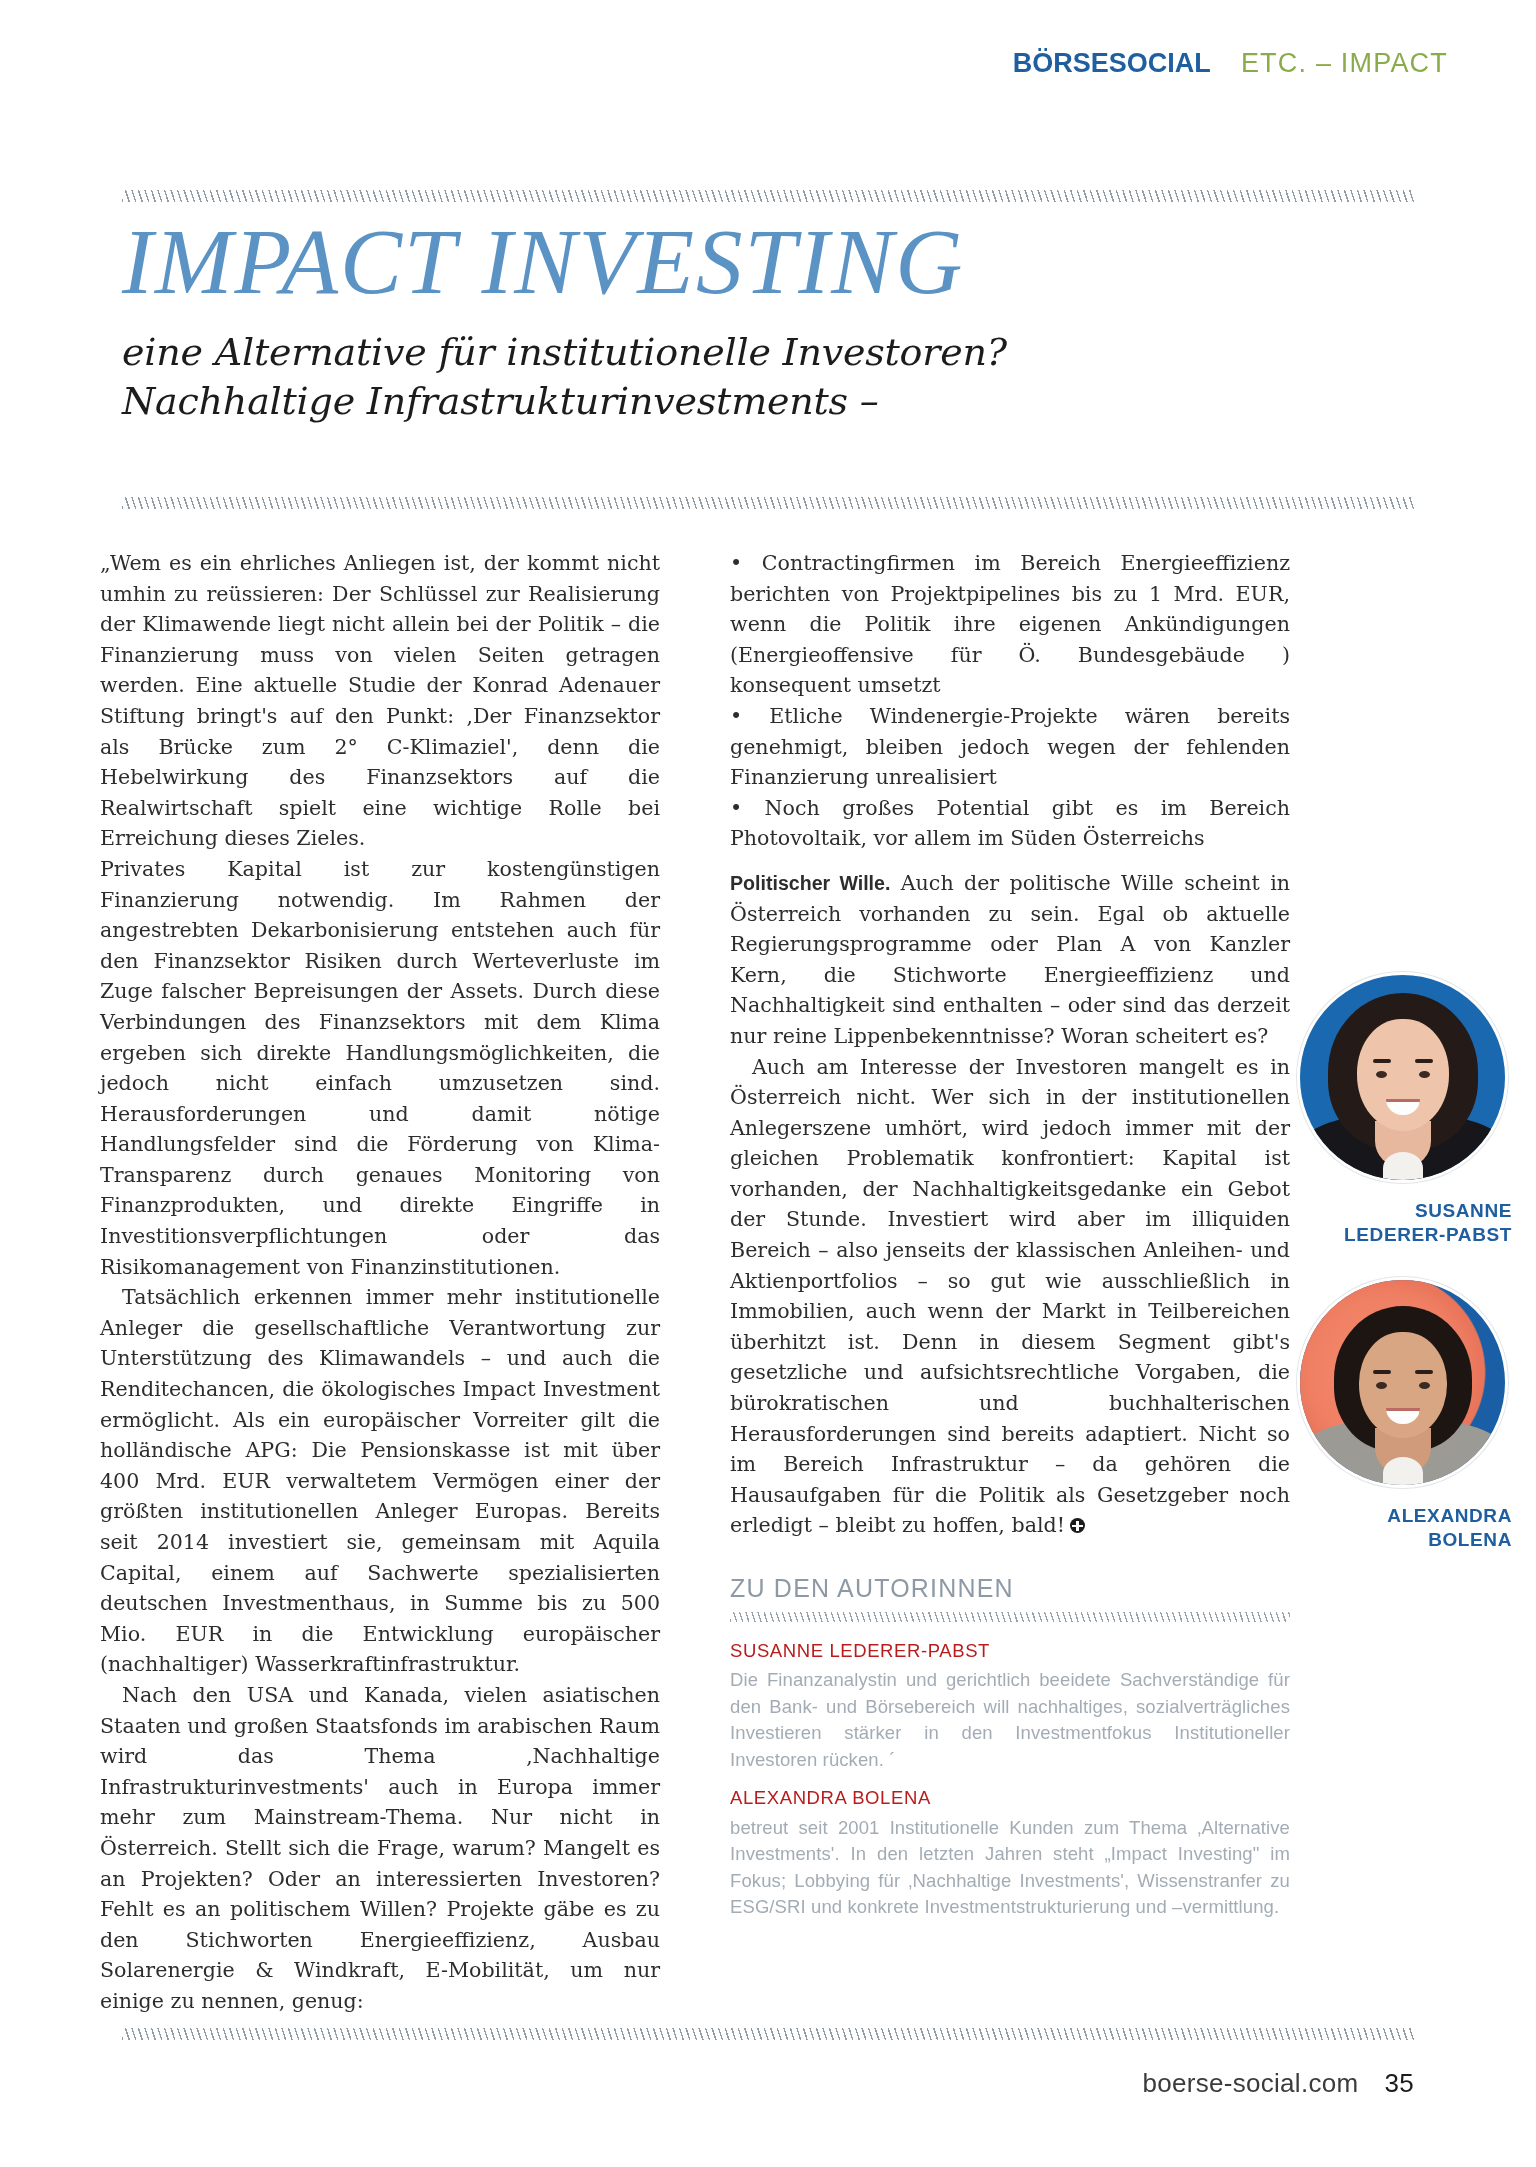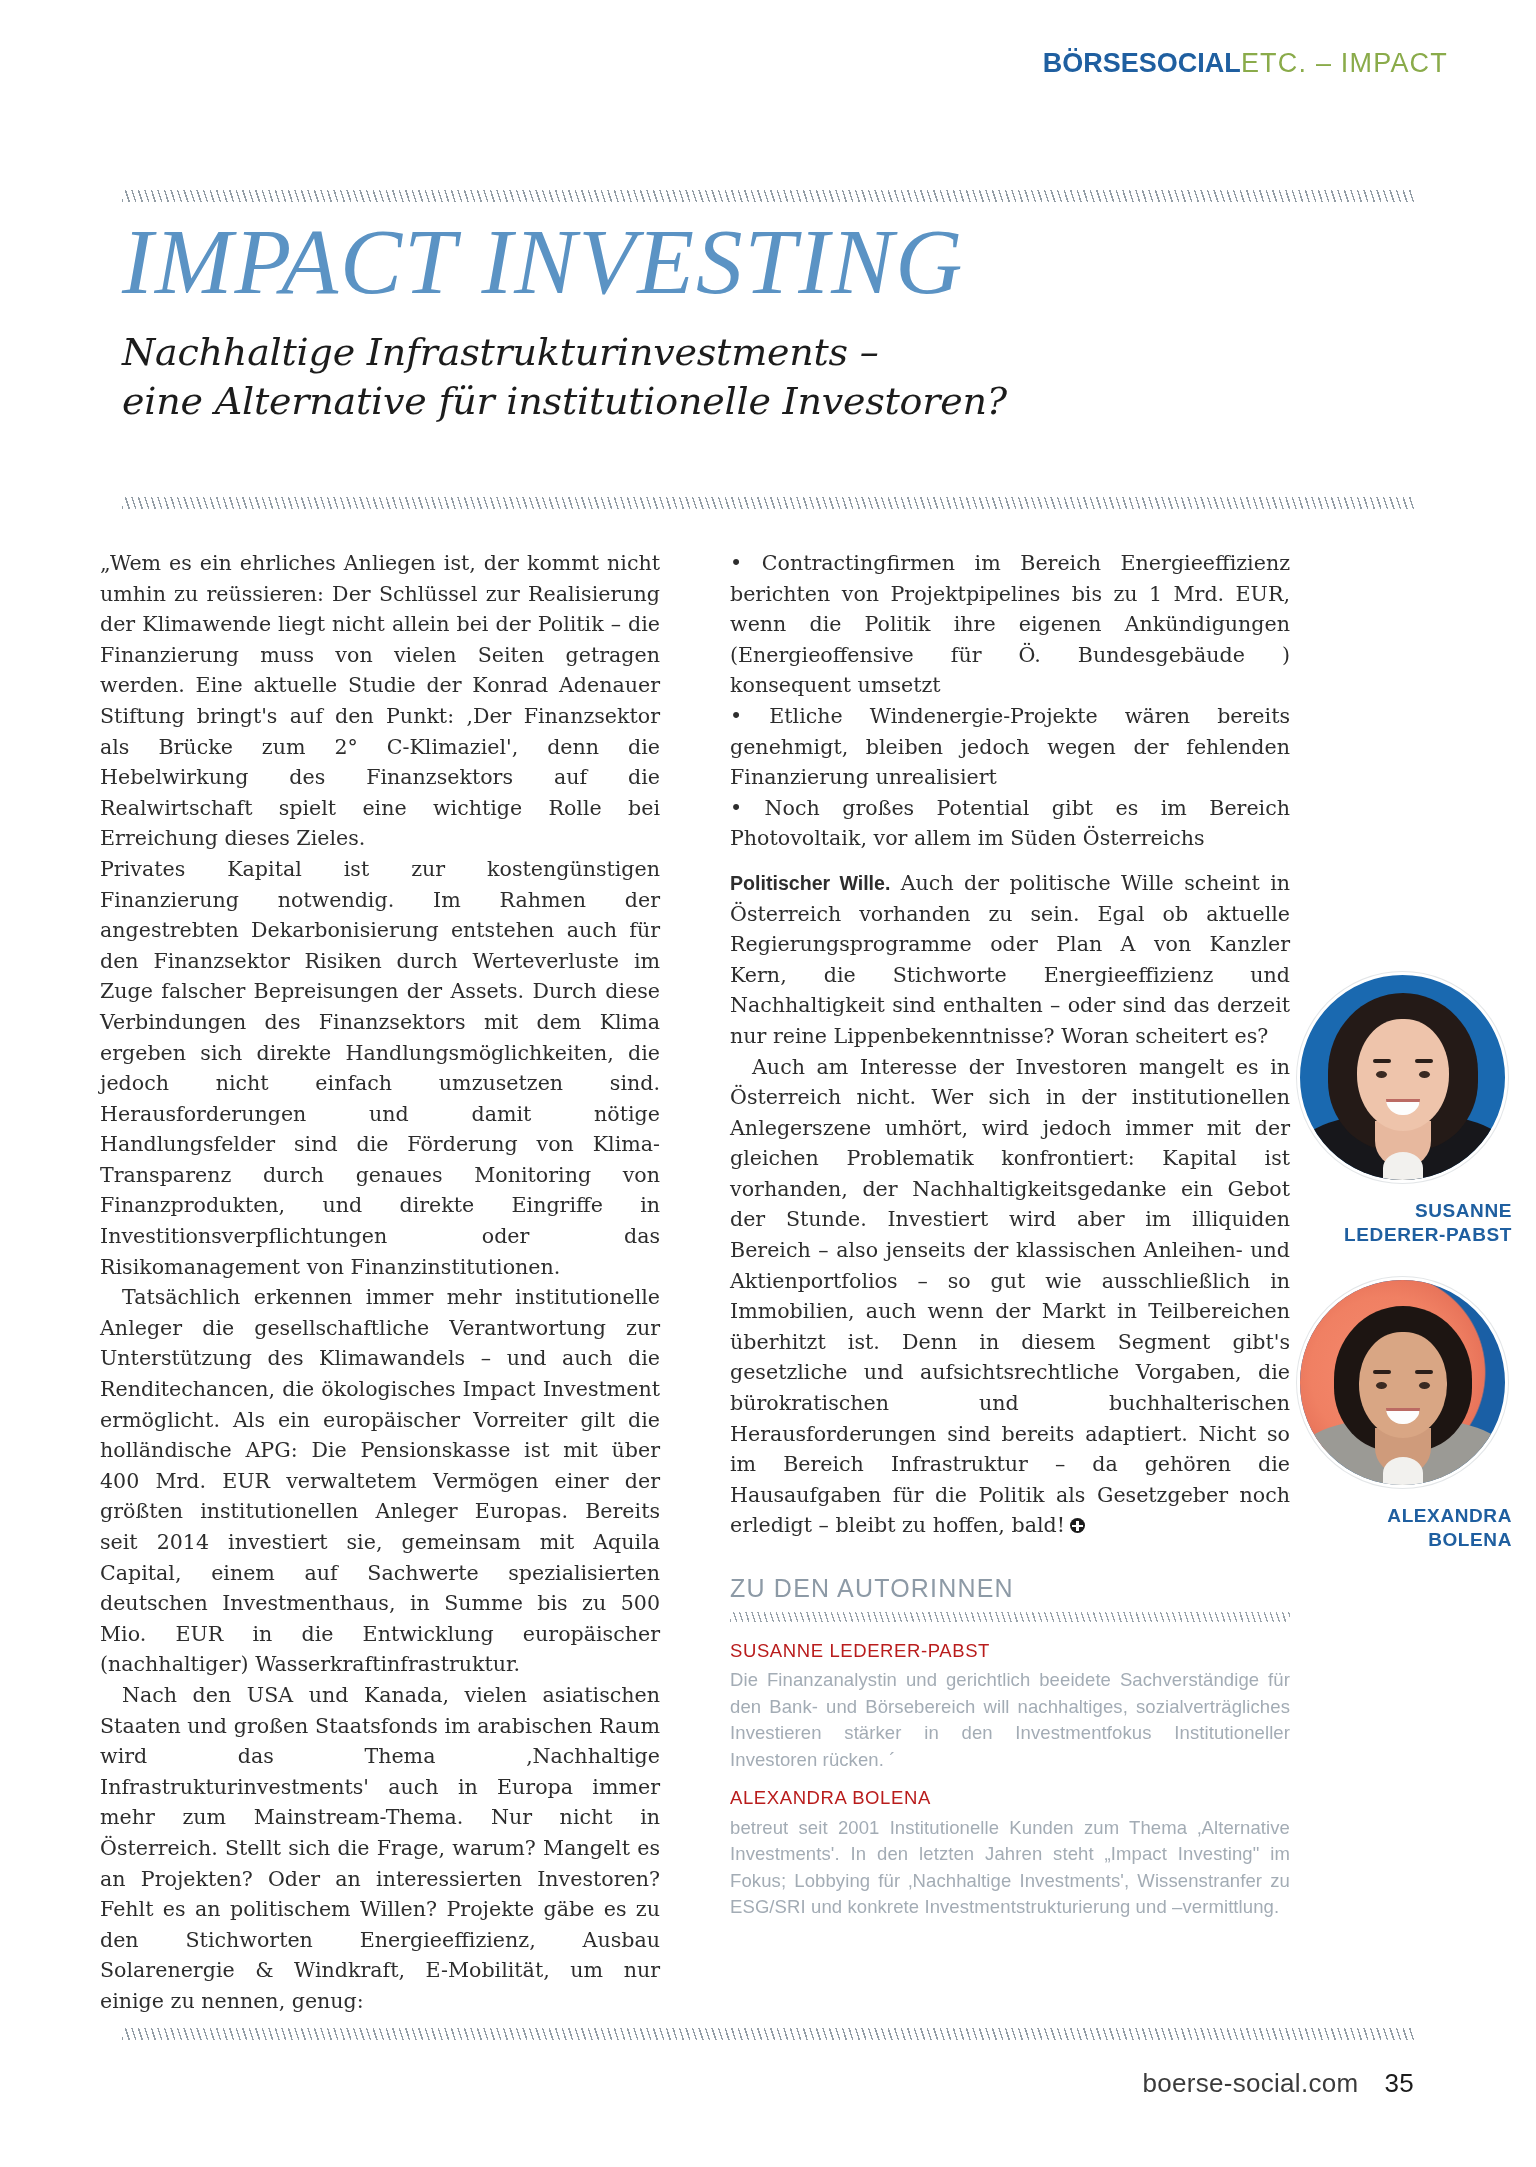--- a/index.html
+++ b/index.html
@@ -13,21 +13,21 @@
   }
   .page { position:relative; width:1536px; height:2167px; }
 
   
   .masthead {
     position:absolute; top:48px; right:88px;
     font-family:"Liberation Sans", sans-serif;
     font-size:27px; letter-spacing:0.2px; white-space:nowrap;
   }
   .mast-blue { color:#1f5fa0; font-weight:bold; letter-spacing:0px; }
-  .mast-green { color:#8aab4a; font-weight:400; letter-spacing:1.2px; }
+  .mast-green { color:#8aab4a; font-weight:400; letter-spacing:1.2px;margin-left:30px; }
 
   
   .hatch {
     position:absolute; height:12px;
     background-image:repeating-linear-gradient(
       72deg,
       #7f8b95 0px, #7f8b95 1.4px,
       rgba(255,255,255,0) 1.4px, rgba(255,255,255,0) 6.2px);
     opacity:.85;
   }
@@ -173,22 +173,22 @@
 
   <div class="masthead">
     <span class="mast-blue">BÖRSESOCIAL</span><span class="mast-green">ETC. – IMPACT</span>
   </div>
 
   <div class="hatch hatch-top"></div>
 
   <div class="title-block">
     <h1 class="main-title">IMPACT INVESTING</h1>
     <div class="subtitle">
+      <div>eine Alternative für institutionelle Investoren?</div>
       <div>Nachhaltige Infrastrukturinvestments  –</div>
-      <div>eine Alternative für institutionelle Investoren?</div>
     </div>
   </div>
 
   <div class="hatch hatch-mid"></div>
 
   <div class="cols">
 
     <div class="col col-left">
       <p>„Wem es ein ehrliches Anliegen ist, der kommt nicht umhin zu reüssieren: Der Schlüssel zur Realisierung der Klimawende liegt nicht allein bei der Politik – die Finanzierung muss von vielen Seiten getragen werden. Eine aktuelle Studie der Konrad Adenauer Stiftung bringt's auf den Punkt: ‚Der Finanzsektor als Brücke zum 2° C-Klimaziel', denn die Hebelwirkung des Finanzsektors auf die Realwirtschaft spielt eine wichtige Rolle bei Erreichung dieses Zieles.</p>
       <p>Privates Kapital ist zur kostengünstigen Finanzierung notwendig. Im Rahmen der angestrebten Dekarbonisierung entstehen auch für den Finanzsektor Risiken durch Werteverluste im Zuge falscher Bepreisungen der Assets. Durch diese Verbindungen des Finanzsektors mit dem Klima ergeben sich direkte Handlungsmöglichkeiten, die jedoch nicht einfach umzusetzen sind. Herausforderungen und damit nötige Handlungsfelder sind die Förderung von Klima-Transparenz durch genaues Monitoring von Finanzprodukten, und direkte Eingriffe in Investitionsverpflichtungen oder das Risikomanagement von Finanzinstitutionen.</p>

